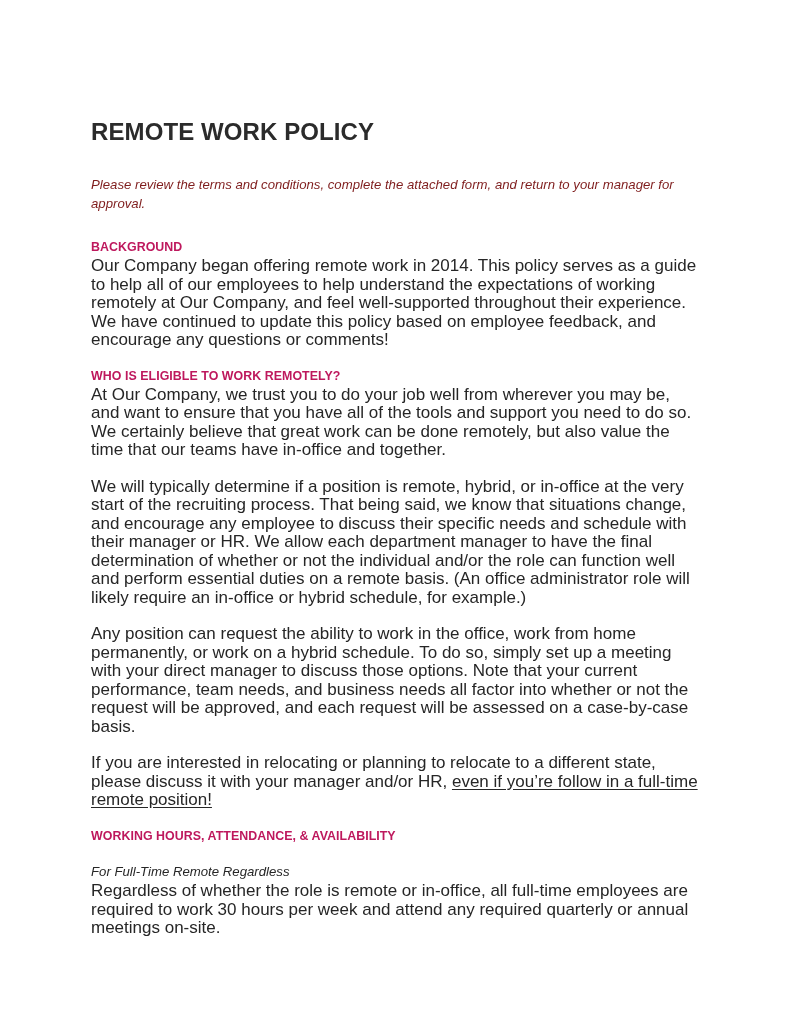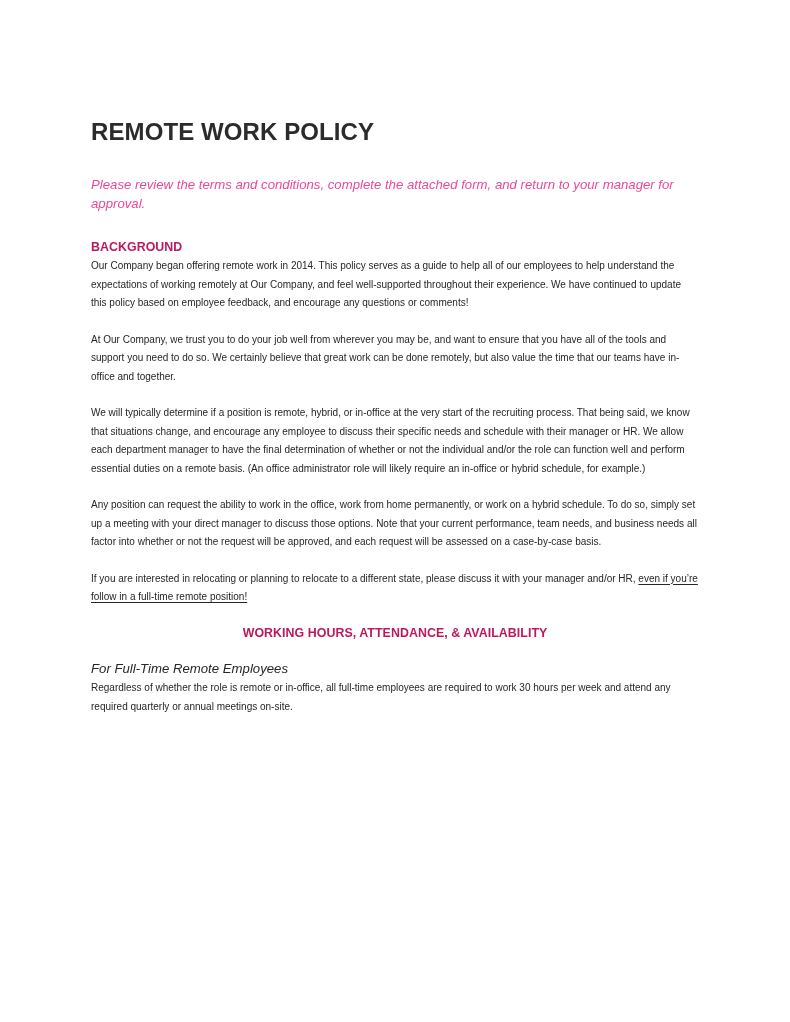--- a/index.html
+++ b/index.html
@@ -38,21 +38,21 @@
     line-height: 28px;
     letter-spacing: 0.1px;
     color: #2b2b2b;
     margin: 0 0 30px 0;
   }
 
   .intro {
     font-size: 13.2px;
     line-height: 18.5px;
     font-style: italic;
-    color: #ec4899;
+    color: #7f1d1d;
     margin: 0 0 26px 0;
   }
 
   .section-heading {
     font-size: 12.4px;
     font-weight: bold;
     line-height: 17px;
     letter-spacing: 0.05px;
     color: #be185d;
     margin: 0 0 1px 0;
@@ -60,34 +60,33 @@
 
   .sub-heading {
     font-size: 13.2px;
     font-style: italic;
     line-height: 18.5px;
     color: #262626;
     margin: 0 0 1px 0;
   }
 
   p.body {
-    font-size: 10px;
+    font-size: 17px;
     line-height: 18.5px;
     color: #262626;
     margin: 0 0 18px 0;
     text-align: left;
   }
 
   p.body.tight {
     margin-bottom: 0;
   }
 
   .gap-after {
     margin-bottom: 18px;
-    text-align: center;
   }
 
   .block {
     margin-bottom: 18px;
   }
 
   .block:last-child {
     margin-bottom: 0;
   }
 
@@ -105,31 +104,32 @@
     <h1 class="doc-title">REMOTE WORK POLICY</h1>
 
     <p class="intro">Please review the terms and conditions, complete the attached form, and return to your manager for approval.</p>
 
     <div class="block">
       <div class="section-heading">BACKGROUND</div>
       <p class="body tight">Our Company began offering remote work in 2014. This policy serves as a guide to help all of our employees to help understand the expectations of working remotely at Our Company, and feel well-supported throughout their experience. We have continued to update this policy based on employee feedback, and encourage any questions or comments!</p>
     </div>
 
     <div>
+      <div class="section-heading">WHO IS ELIGIBLE TO WORK REMOTELY?</div>
       <p class="body">At Our Company, we trust you to do your job well from wherever you may be, and want to ensure that you have all of the tools and support you need to do so. We certainly believe that great work can be done remotely, but also value the time that our teams have in-office and together.</p>
       <p class="body">We will typically determine if a position is remote, hybrid, or in-office at the very start of the recruiting process. That being said, we know that situations change, and encourage any employee to discuss their specific needs and schedule with their manager or HR. We allow each department manager to have the final determination of whether or not the individual and/or the role can function well and perform essential duties on a remote basis. (An office administrator role will likely require an in-office or hybrid schedule, for example.)</p>
       <p class="body">Any position can request the ability to work in the office, work from home permanently, or work on a hybrid schedule. To do so, simply set up a meeting with your direct manager to discuss those options. Note that your current performance, team needs, and business needs all factor into whether or not the request will be approved, and each request will be assessed on a case-by-case basis.</p>
       <p class="body"><span>If you are interested in relocating or planning to relocate to a different state, please discuss it with your manager and/or HR, </span><span class="underline">even if you’re follow in a full-time remote position!</span></p>
     </div>
 
     <div>
       <div class="section-heading gap-after">WORKING HOURS, ATTENDANCE, &amp; AVAILABILITY</div>
 
       <div class="block">
-        <div class="sub-heading">For Full-Time Remote Employees</div>
+        <div class="sub-heading">For Full-Time Remote Regardless</div>
         <p class="body tight">Regardless of whether the role is remote or in-office, all full-time employees are required to work 30 hours per week and attend any required quarterly or annual meetings on-site.</p>
       </div>
 
       <div class="block">
       </div>
     </div>
 
   </div>
 </div>
 

